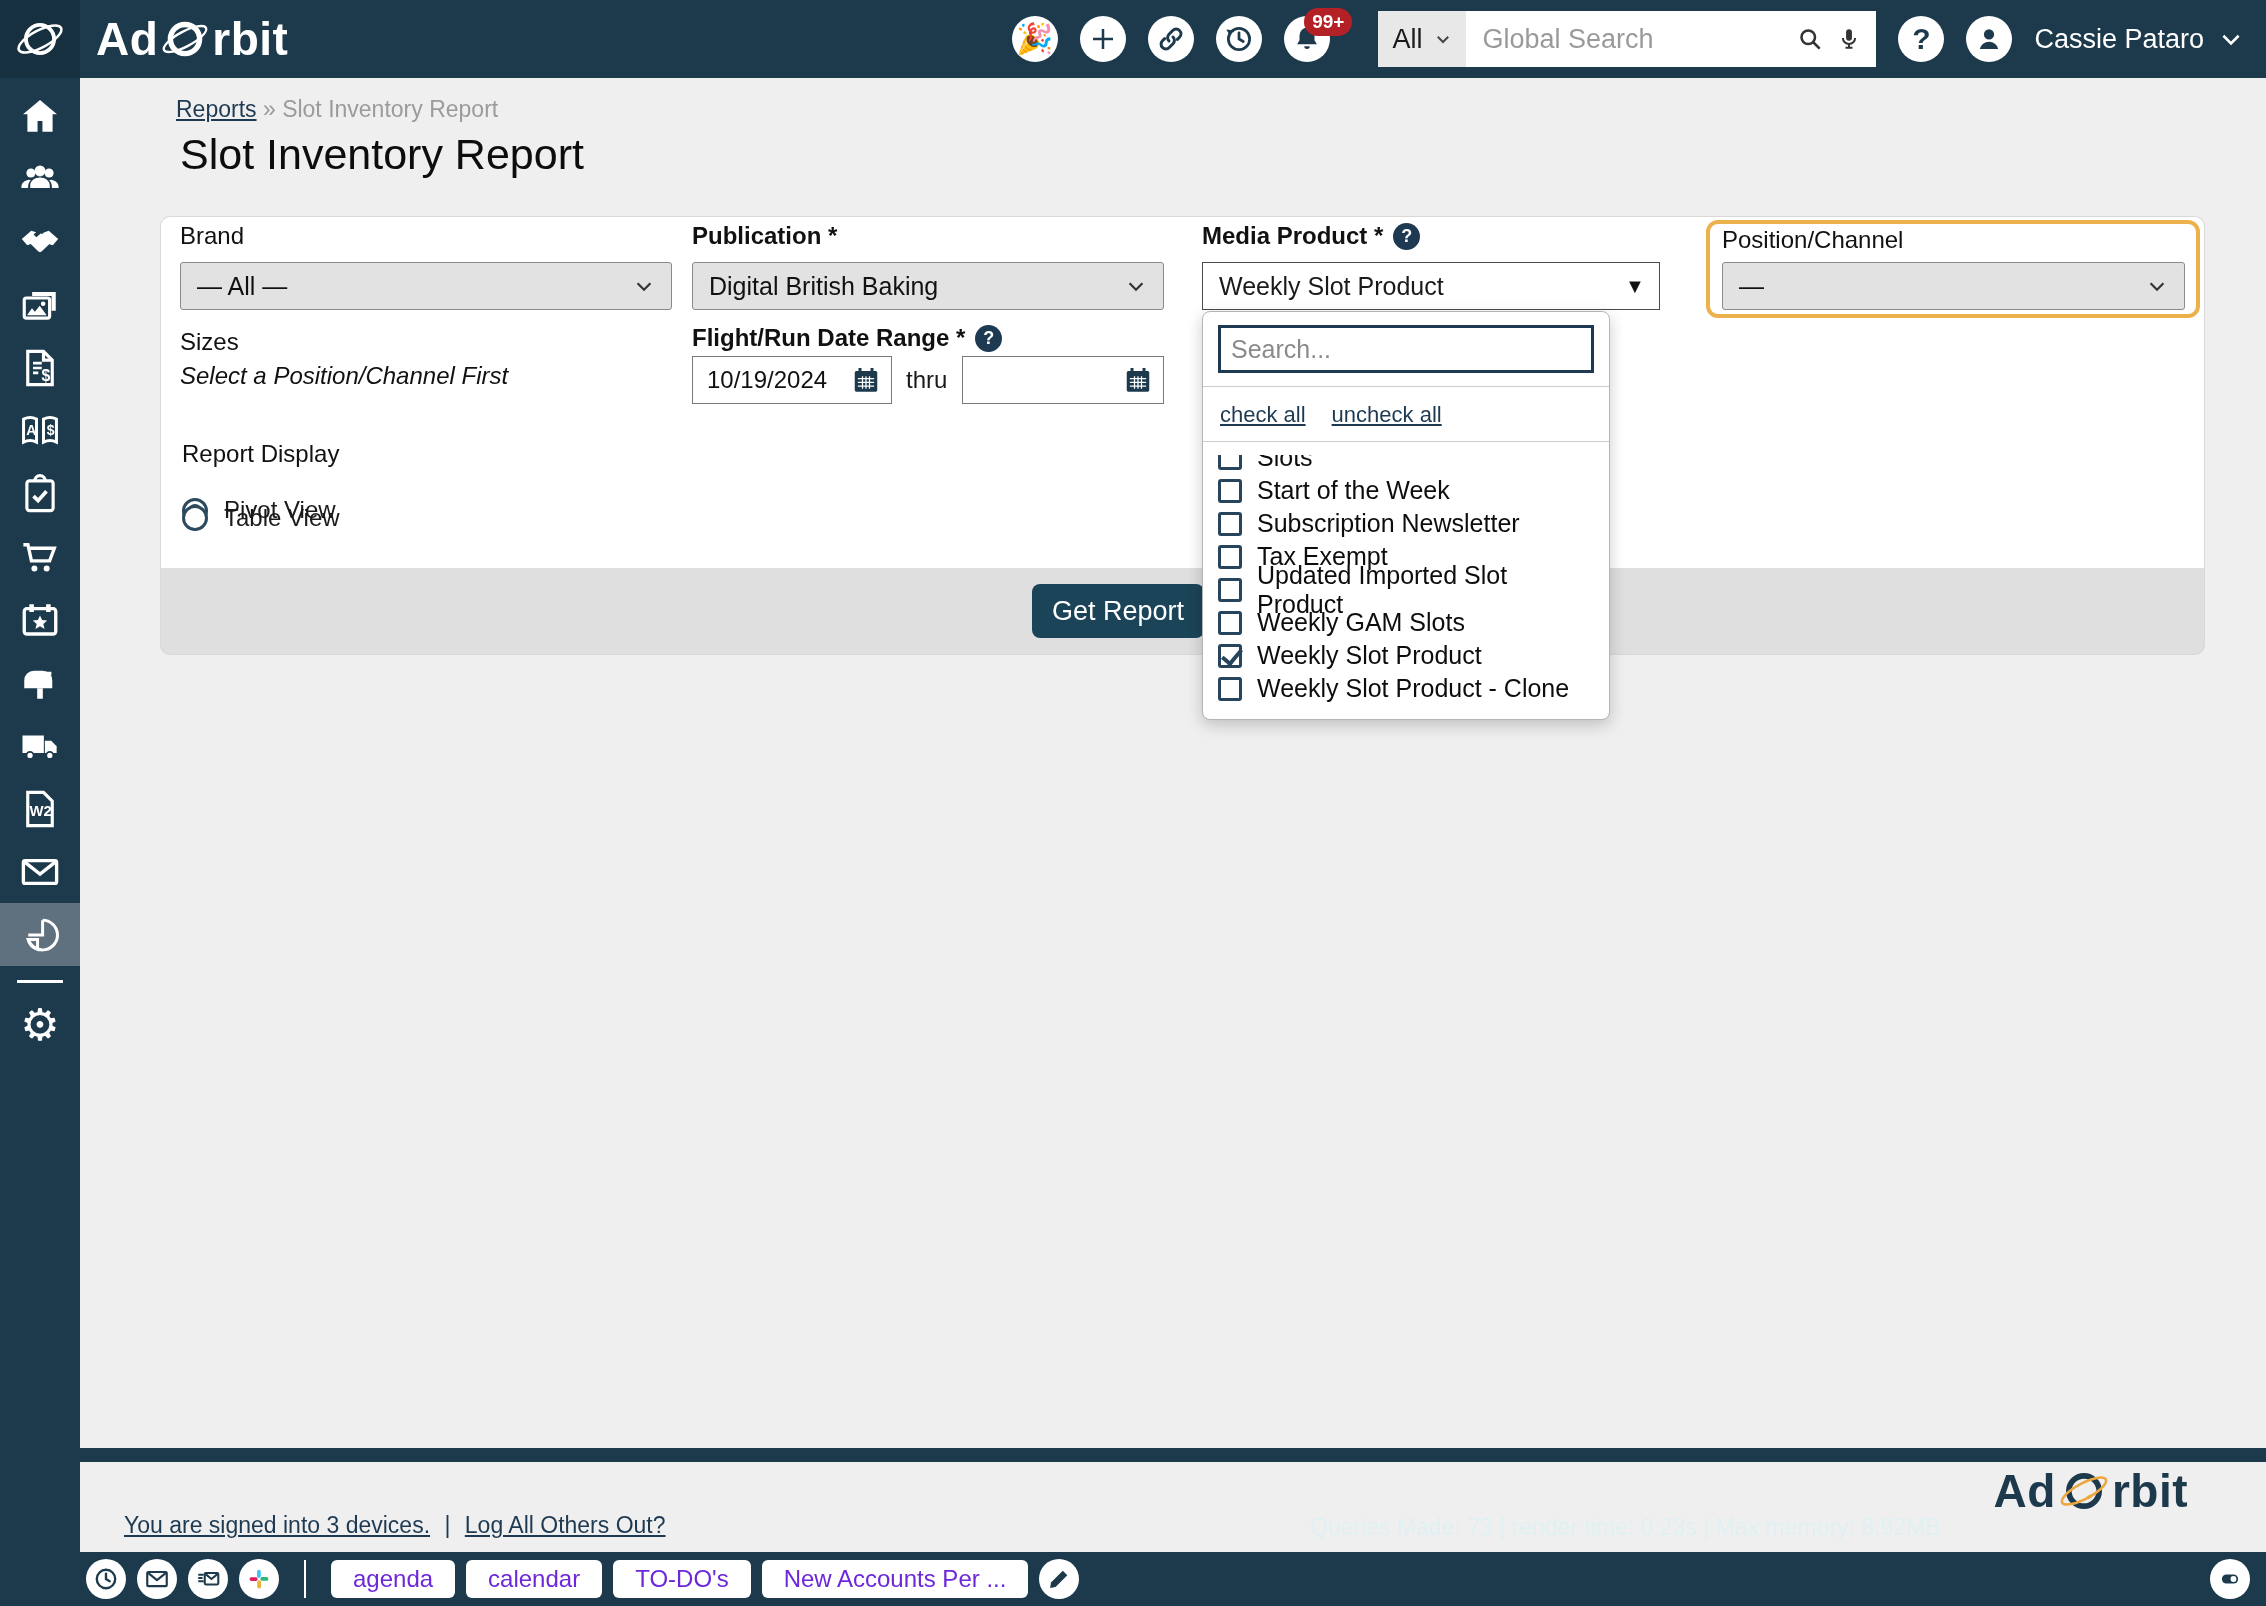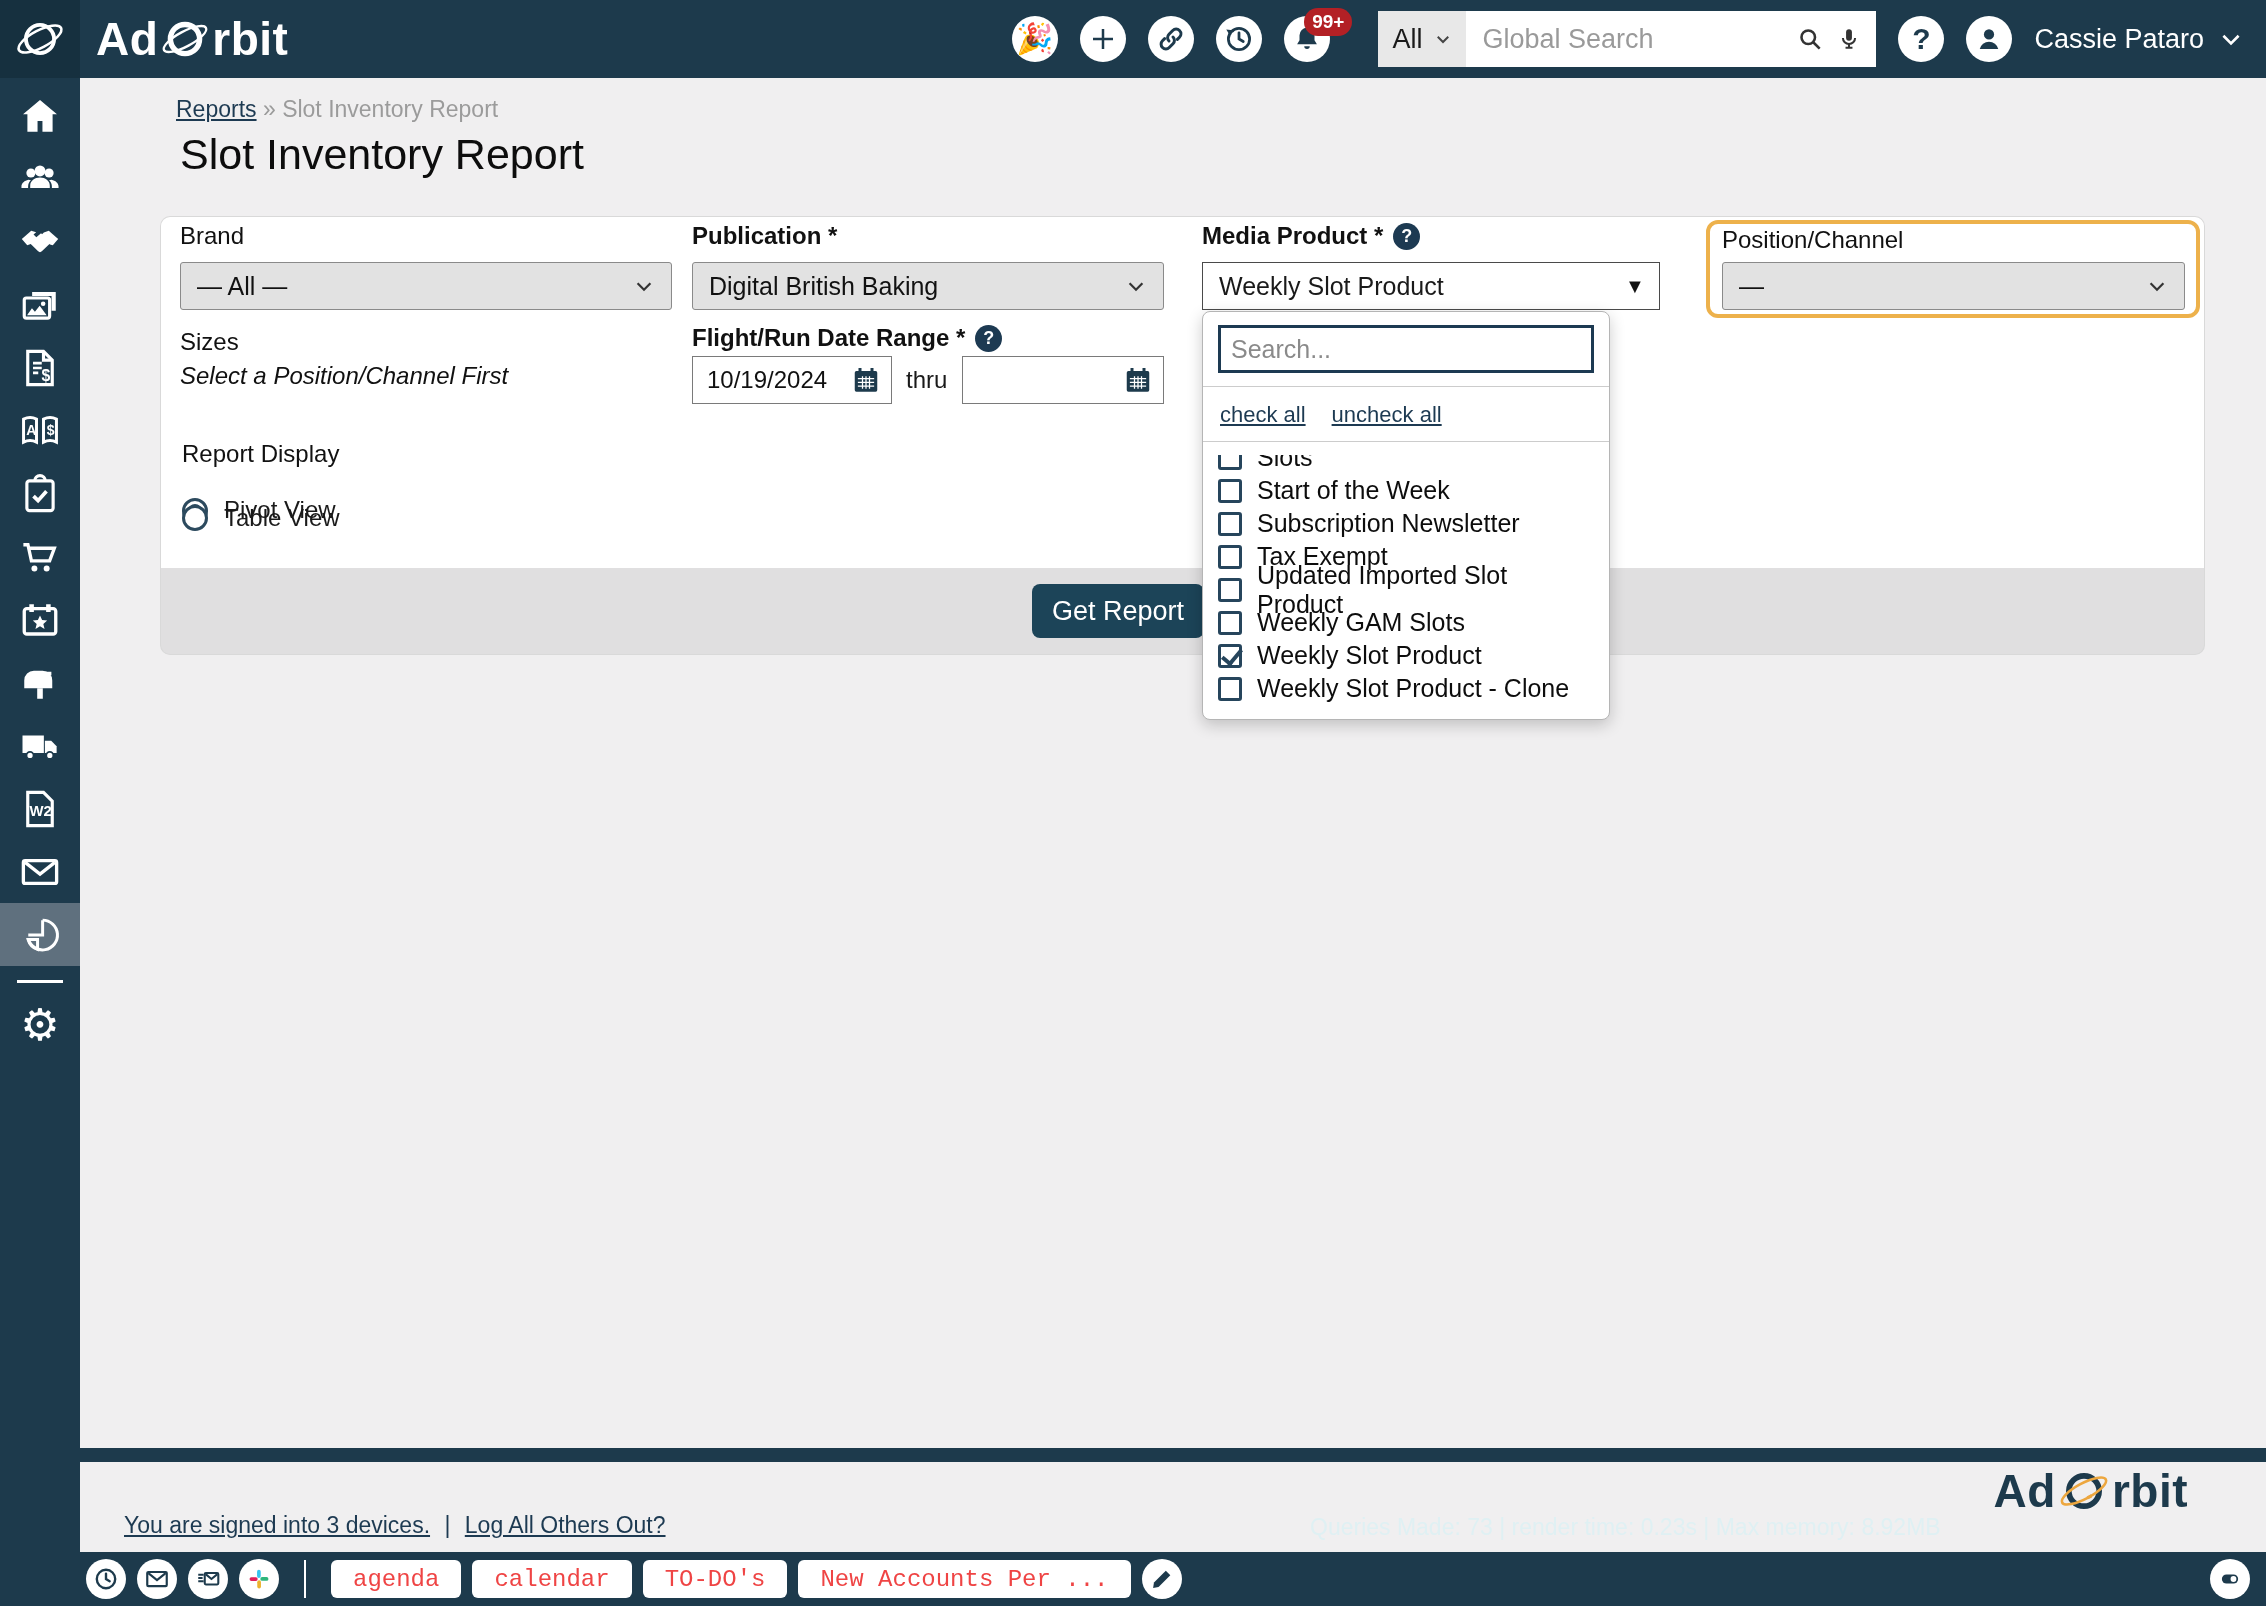--- a/index.html
+++ b/index.html
@@ -78,21 +78,21 @@
   .footer a { color:#1d3a52; text-decoration:underline; }
   .f-sep { margin:0 8px; color:#1d3a52; }
   .debug-stats { position:absolute; left:1230px; top:52px; font-size:23px; color:#dff0f3; white-space:nowrap; }
   .footer-logo { position:absolute; right:78px; top:2px; color:#1d3a4c; font-size:46px; font-weight:700; display:flex; align-items:center; letter-spacing:.5px; }
   .footer-logo .orbit-o { margin:0 2px; }
   
   .taskbar { position:absolute; left:0; right:0; bottom:0; height:54px; background:#1d3a4c; display:flex; align-items:center; gap:11px; padding:0 16px 0 86px; z-index:55; }
   .tb-circle { width:40px; height:40px; border-radius:50%; background:#fff; display:flex; align-items:center; justify-content:center; flex:none; }
   .tb-circle svg { width:26px; height:26px; }
   .tb-divider { width:2px; height:38px; background:#fff; margin:0 14px; }
-  .tb-btn { background:#fff; color:#ef4444; font-size:24px; height:38px; border:none; border-radius:6px; padding:0 22px; white-space:nowrap; font-family:Liberation Mono, monospace; }
+  .tb-btn { background:#fff; color:#6d28d9; font-size:24px; height:38px; border:none; border-radius:6px; padding:0 22px; white-space:nowrap; font-family:Liberation Sans, sans-serif; }
   .tb-toggle { margin-left:auto; }
 </style>
 </head>
 <body>
 
 <div class="navbar">
   <div class="logo-box">
     <svg width="52" height="52" viewBox="0 0 24 24">
       <circle cx="12" cy="12" r="6.5" fill="none" stroke="#fff" stroke-width="1.8"></circle>
       <ellipse cx="12" cy="12" rx="11" ry="4" fill="none" stroke="#fff" stroke-width="1.2" transform="rotate(-28 12 12)"></ellipse>

